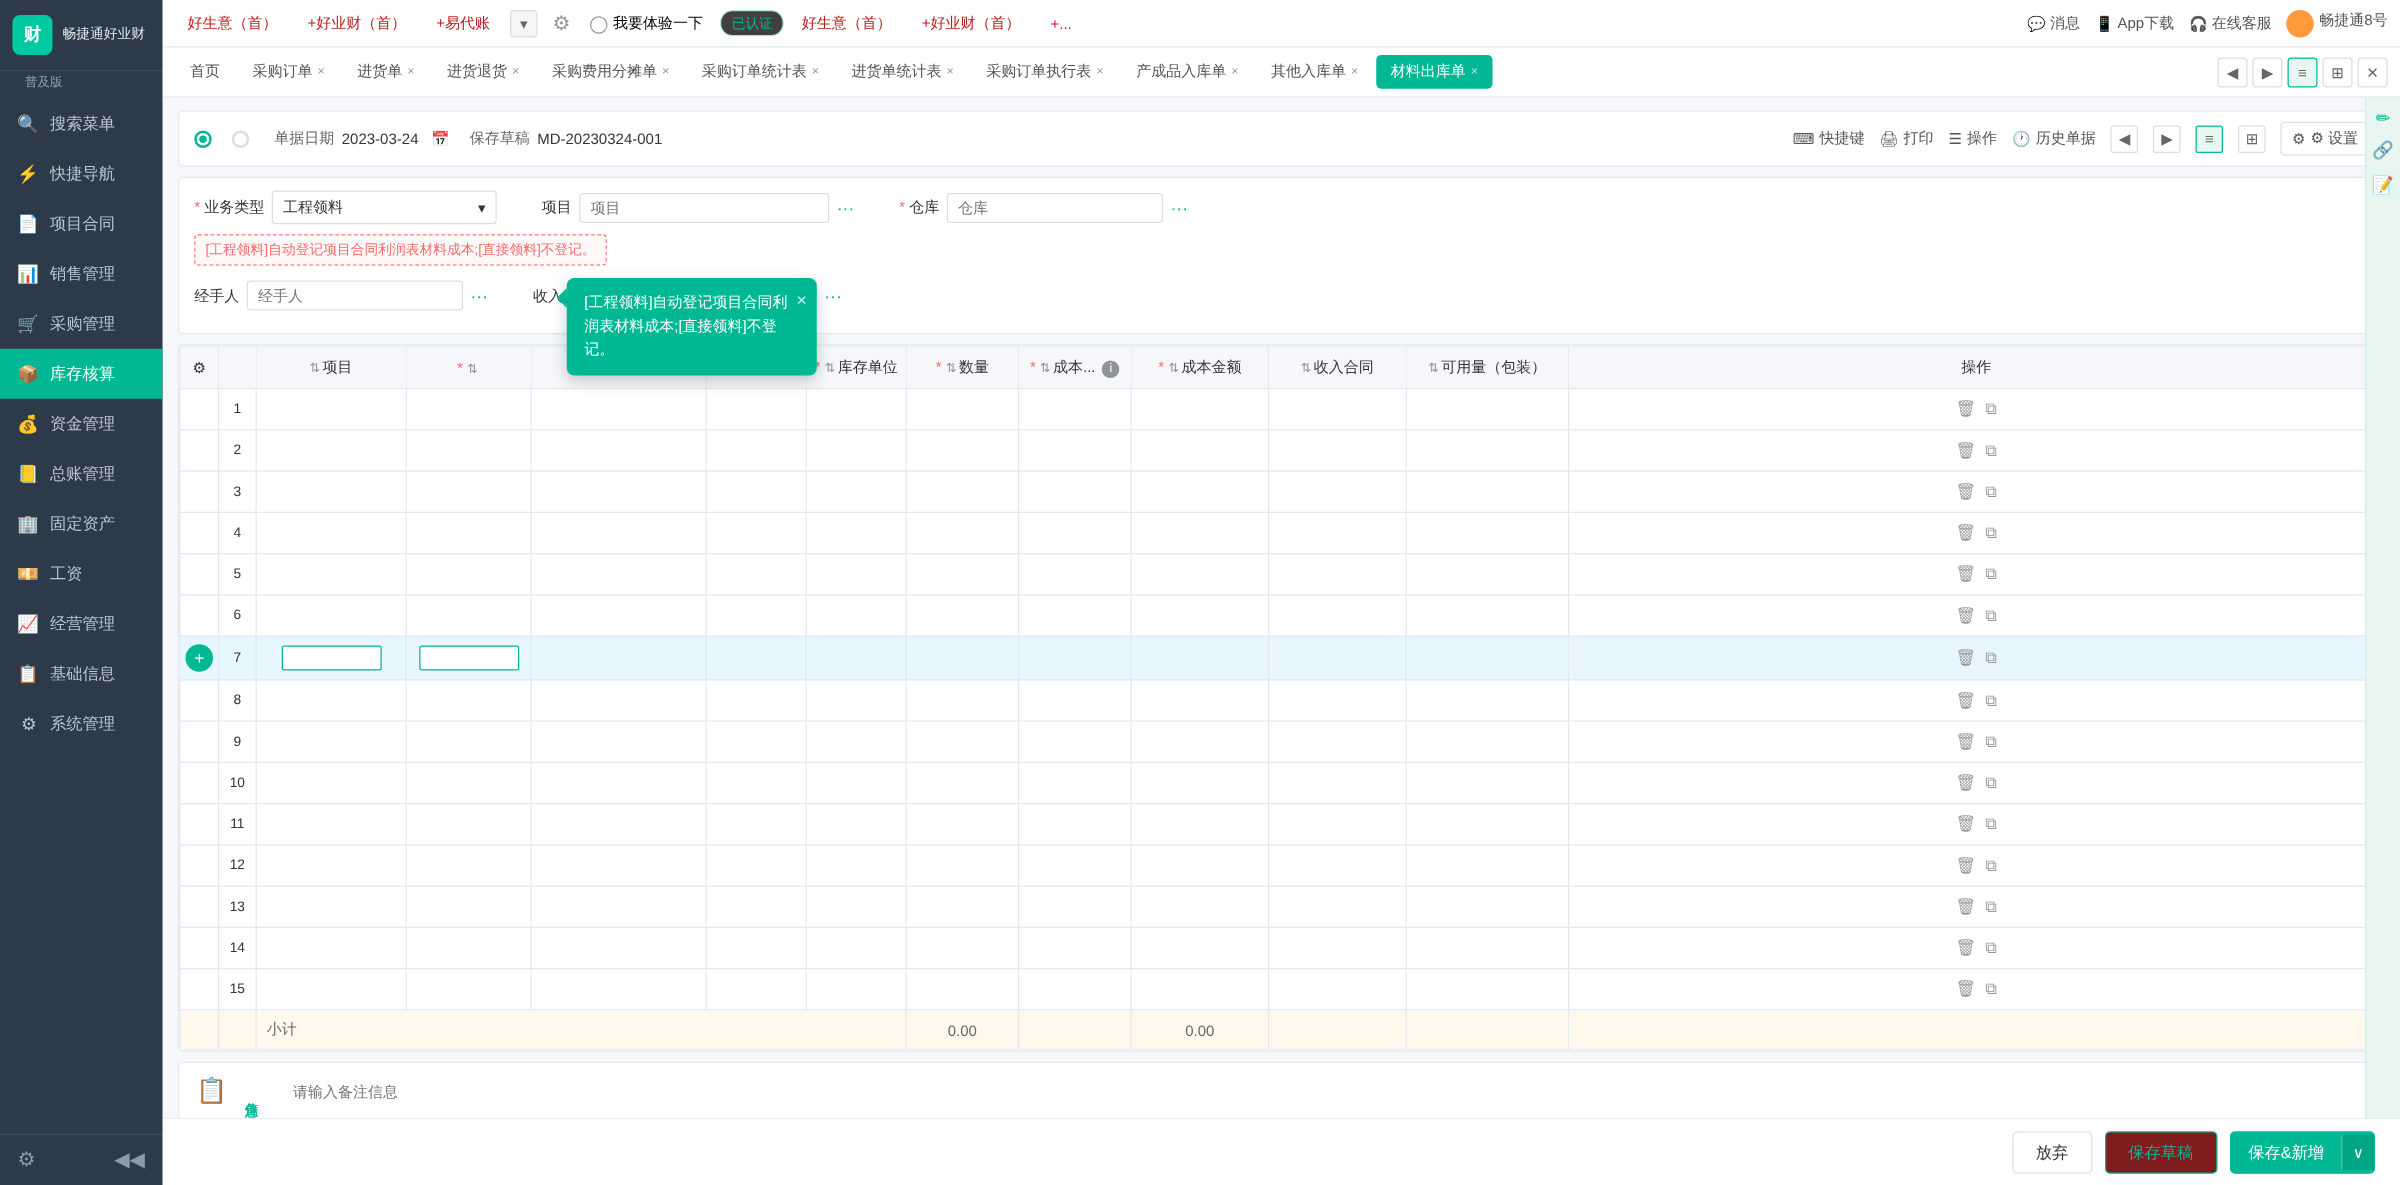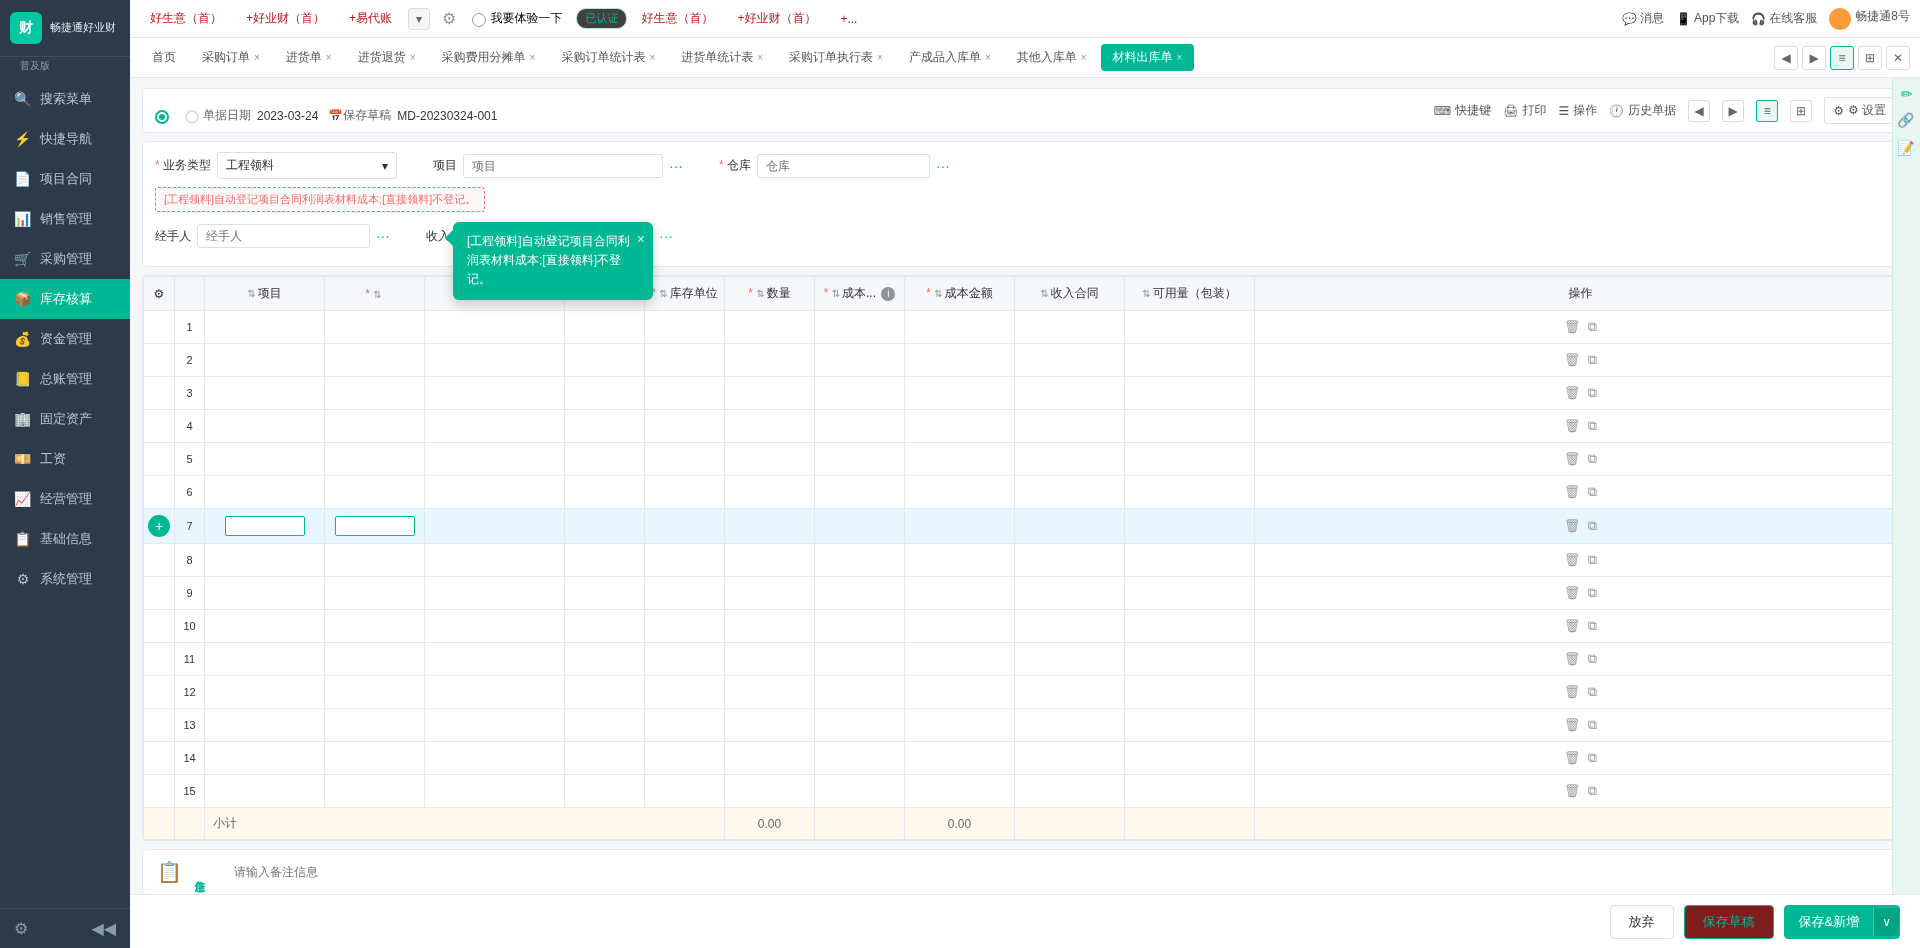--- a/index.html
+++ b/index.html
@@ -335,21 +335,21 @@
     <button class="subtopbar-right-btn" style="background:#e8f7f1; border-color:#00b894;">≡</button>
     <button class="subtopbar-right-btn">⊞</button>
     <button class="subtopbar-right-btn">✕</button>
   </div>
 </div>
 
 <div class="main-content">
   <div style="padding: 10px 12px 60px 12px;">
 
     <div style="background:#fff; border:1px solid #e4e7ed; border-radius:4px; padding:8px 12px; margin-bottom:8px;">
-      <div style="display:flex; align-items:flex-end; gap:0; flex-wrap:wrap;">
+      <div style="display:flex; align-items:center; gap:16px; flex-wrap:wrap;">
 
         <div class="radio-group">
           <label class="radio-item">
             <span class="radio-circle checked"></span>
             <span></span>
           </label>
           <label class="radio-item">
             <span class="radio-circle"></span>
             <span></span>
           </label>

